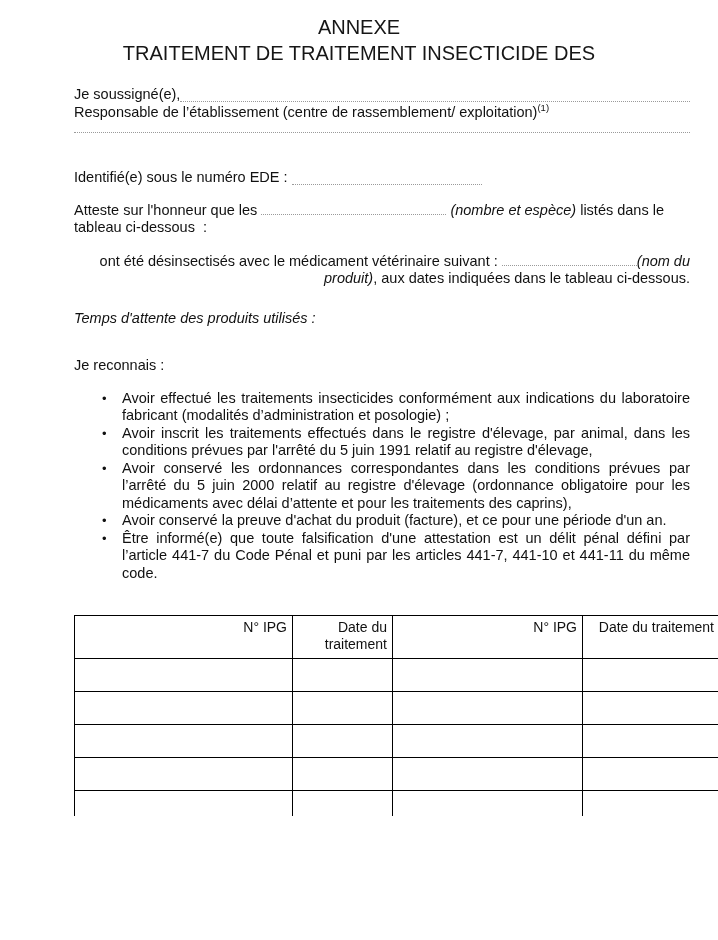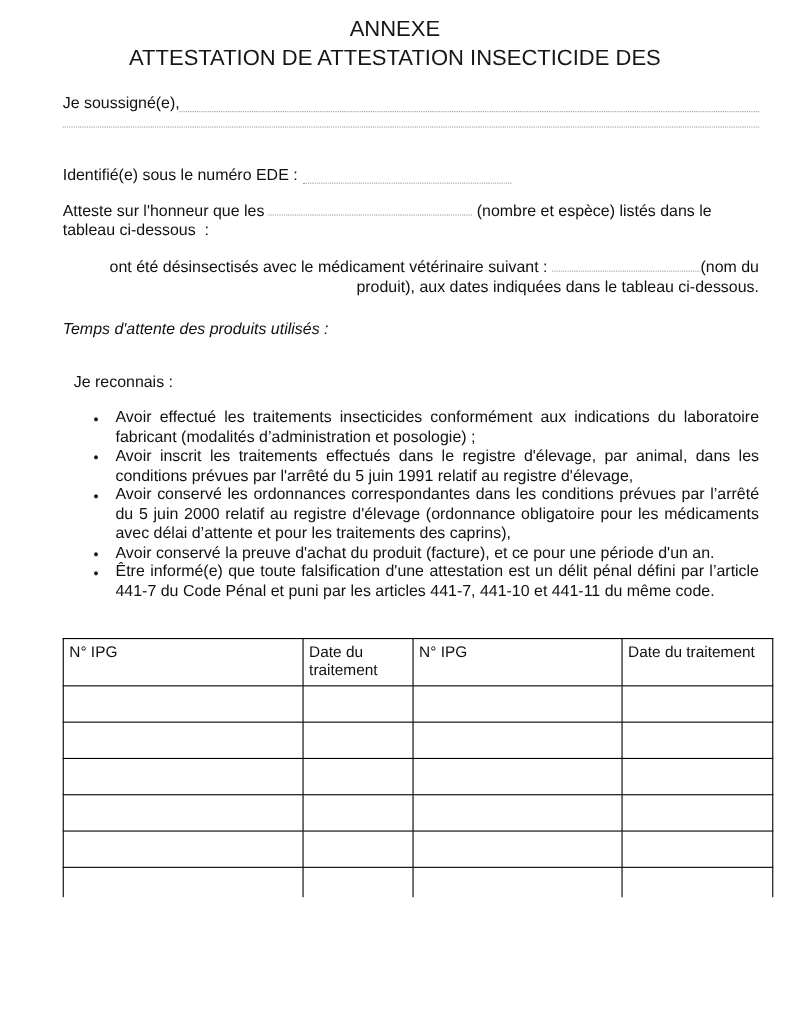--- a/index.html
+++ b/index.html
@@ -16,49 +16,49 @@
     overflow: hidden;
   }
   .doc-title {
     margin-top: 14px;
     text-align: center;
     font-size: 20px;
     line-height: 26px;
     color: #161616;
   }
   .content {
-    padding-left: 57px;
+    padding-left: 74px;
     padding-right: 28px;
   }
   .flexline { display: flex; align-items: flex-end; }
   .dots {
     display: inline-block;
     height: 0.78em;
     border-bottom: 1.5px dotted #9a9a9a;
     vertical-align: baseline;
   }
   .grow { flex: 1 1 auto; margin-bottom: 2px; }
   .dots-line {
     display: block;
     width: 100%;
     height: 0;
     border-bottom: 1.5px dotted #9a9a9a;
   }
   .w-ede { width: 190px; }
   .w-species { width: 185px; }
   .w-product { width: 135px; }
-  .italic { }
+  .italic { font-style: italic; }
   sup { font-size: 9.5px; vertical-align: super; line-height: 0; }
   .mt-intro { margin-top: 20px; }
   .mt-dotline { margin-top: 11px; }
   .mt-ede { margin-top: 36px; }
   .mt-atteste { margin-top: 15px; }
   .mt-product { margin-top: 16px; text-align: right; }
   .mt-temps { margin-top: 22px; font-style: italic; }
-  .mt-reconnais { margin-top: 30px; margin-left: 10px; }
+  .mt-reconnais { margin-top: 30px; }
   .bullets {
     list-style: none;
     margin-top: 15px;
   }
   .bullets li { display: flex; }
   .bullet-glyph {
     width: 20px;
     margin-left: 28px;
     flex: 0 0 20px;
     font-size: 13px;
@@ -68,45 +68,48 @@
     margin-top: 33px;
     width: 645px;
     border-collapse: collapse;
     table-layout: fixed;
     font-size: 14px;
     line-height: 17px;
   }
   .ftable th, .ftable td {
     border: 1.5px solid #000000;
     padding: 3px 5px;
-    text-align: left;
+    text-align: right;
     font-weight: normal;
     vertical-align: top;
     overflow: hidden;
   }
   .ftable thead th { height: 43px; }
   .ftable tbody td { height: 33px; }
 </style>
 </head>
 <body>
 
 <div class="page">
 
   <div class="doc-title">
     <div>ANNEXE</div>
-    <div>ATTESTATION DE ATTESTATION INSECTICIDE DES</div>
+    <div>TRAITEMENT DE TRAITEMENT INSECTICIDE DES</div>
   </div>
 
   <div class="content">
 
     <div class="flexline mt-intro">
       <span>Je soussigné(e),</span>
       <span class="dots grow"></span>
     </div>
 
+    <div>
+      <span>Responsable de l’établissement (centre de rassemblement/ exploitation)</span><sup>(1)</sup>
+    </div>
 
     <div class="dots-line mt-dotline"></div>
 
     <div class="flexline mt-ede">
       <span>Identifié(e) sous le numéro EDE :</span>
       <span class="dots w-ede" style="margin-left:4px; margin-bottom:2px;"></span>
     </div>
 
     <p class="mt-atteste">
       <span>Atteste sur l'honneur que les</span>

